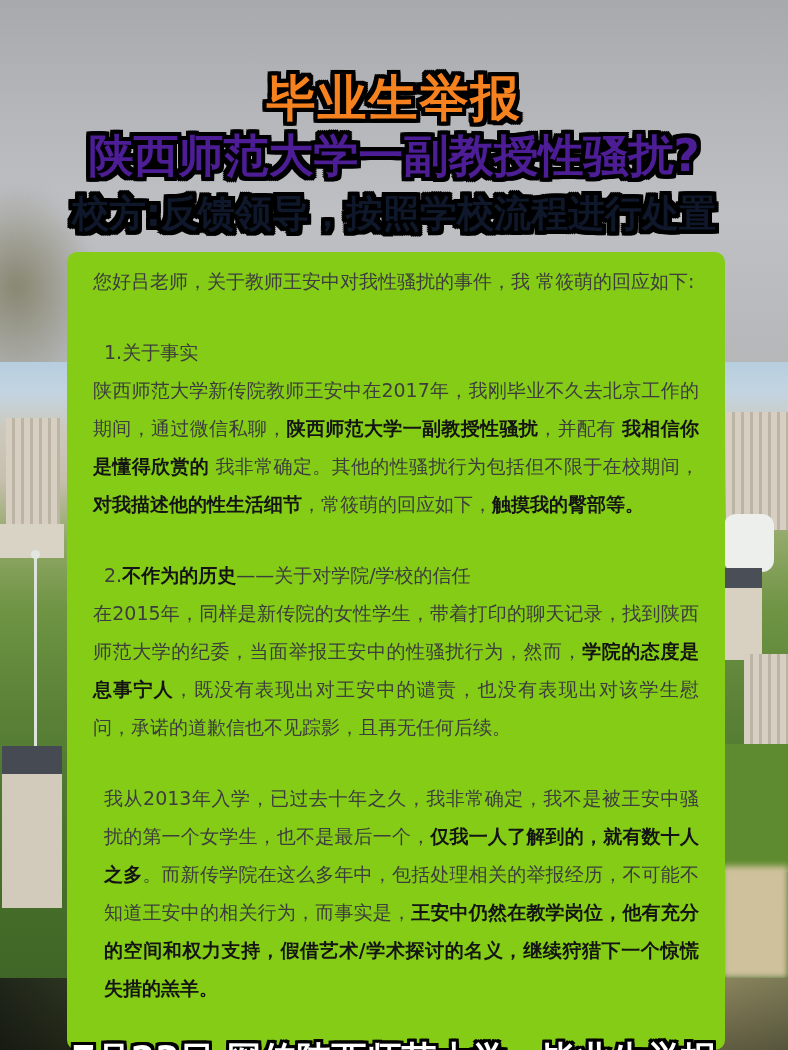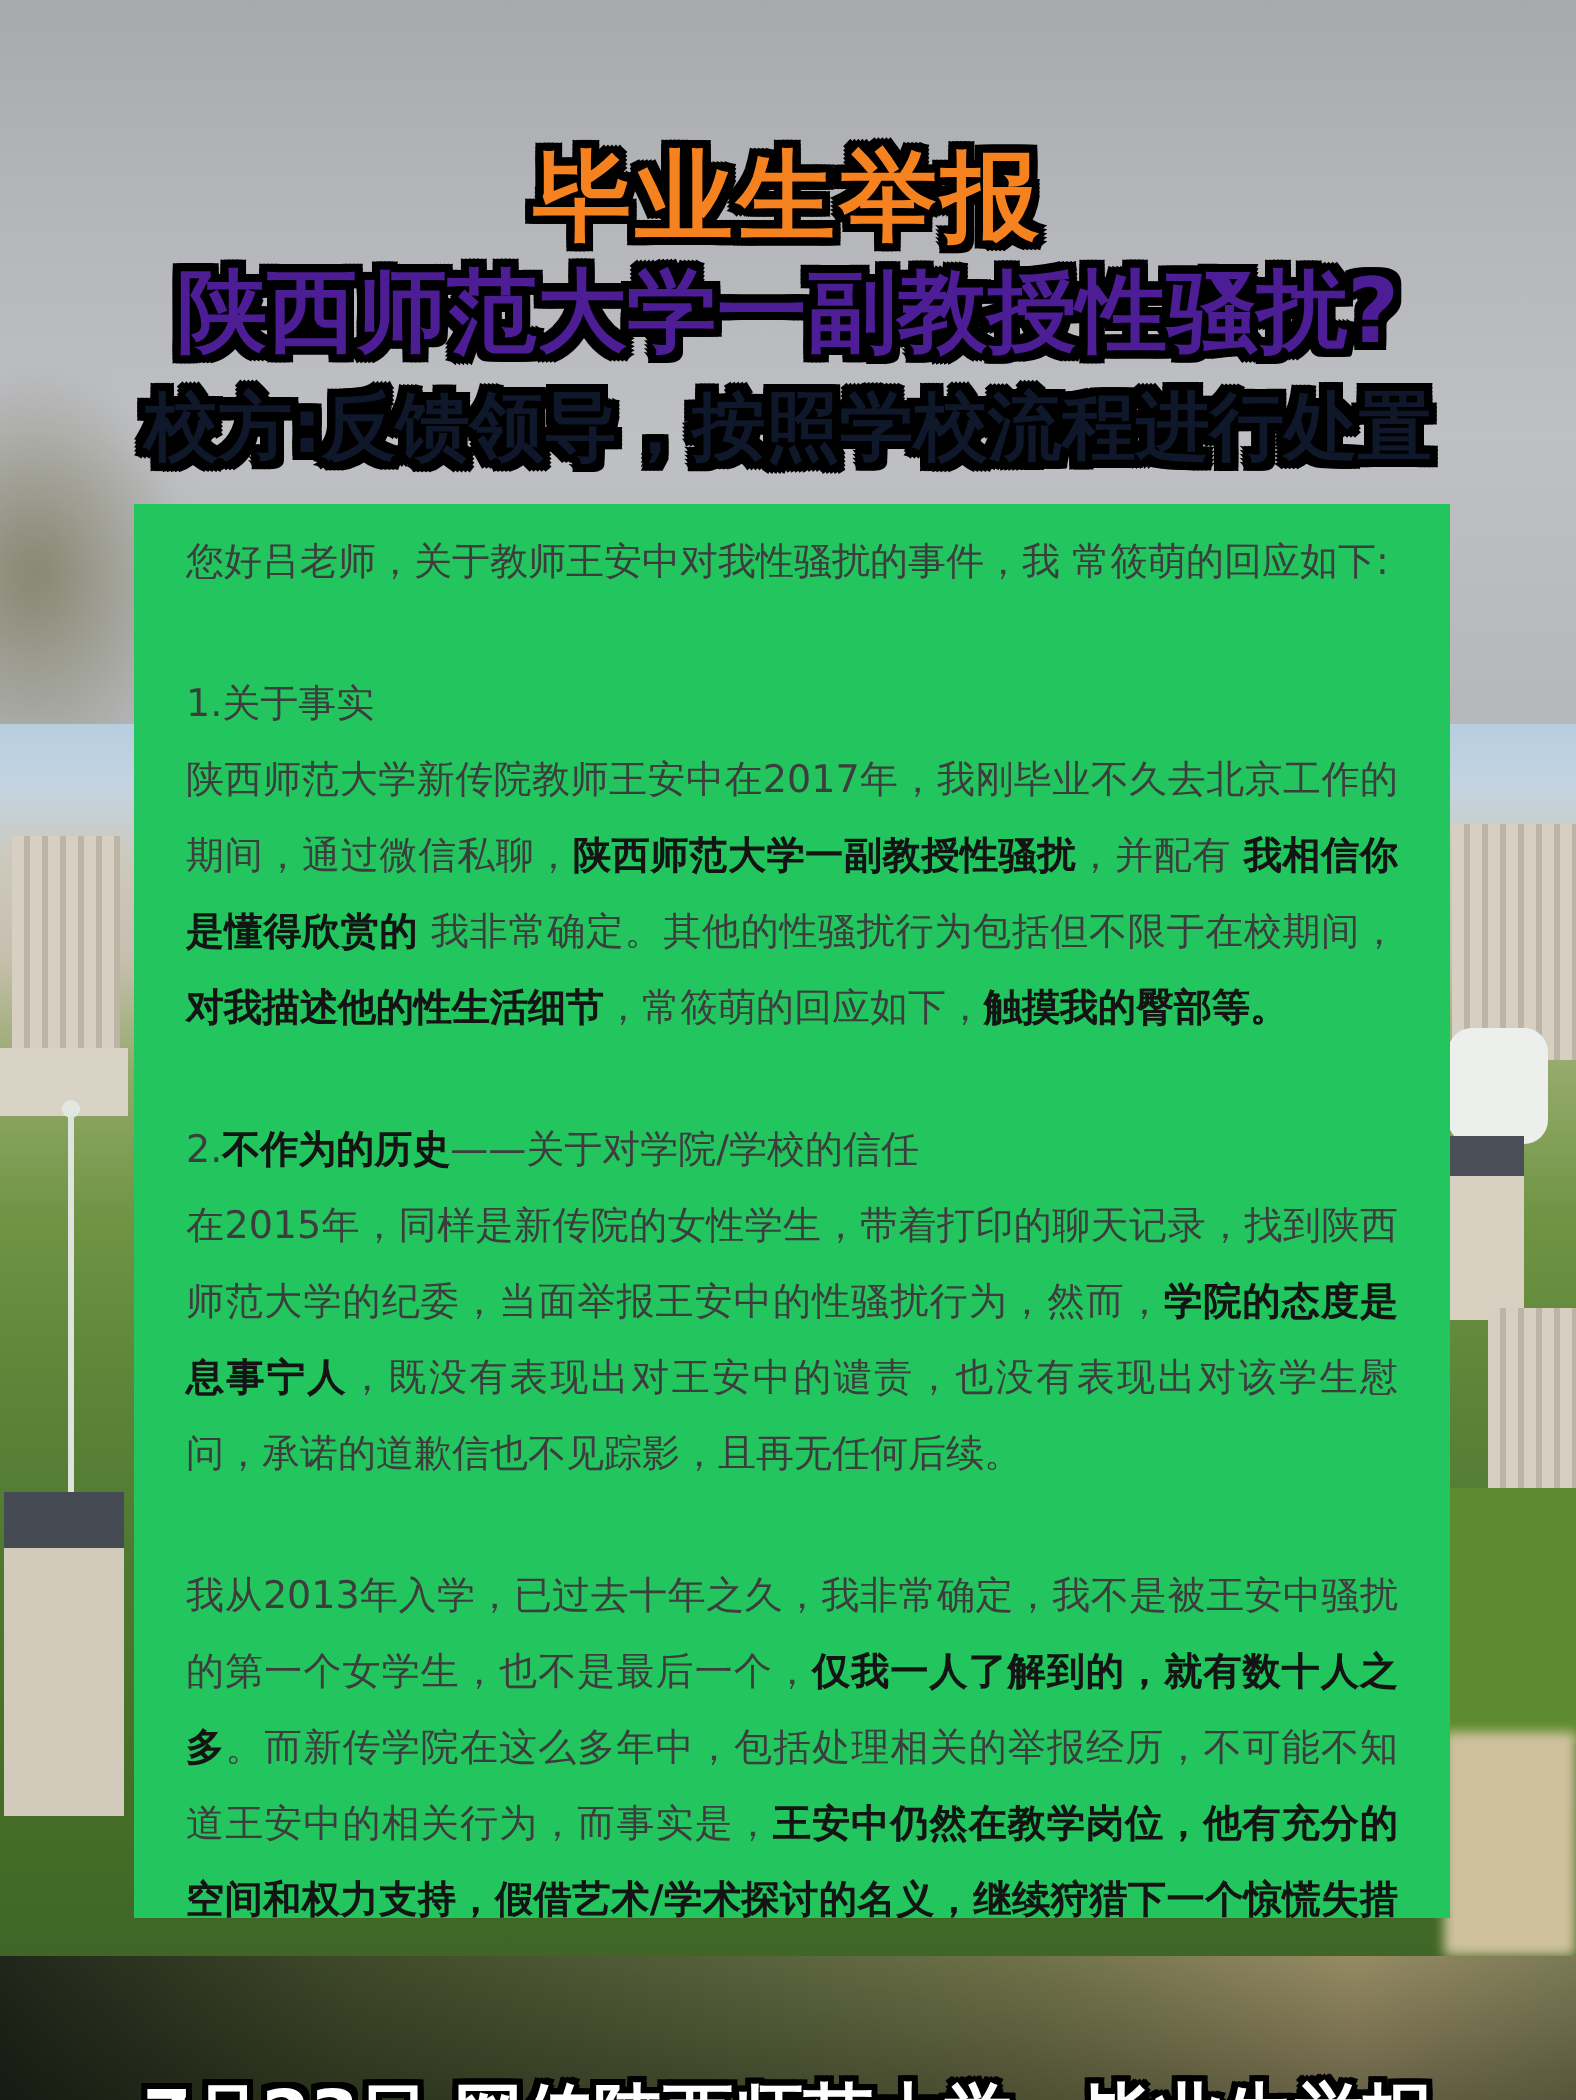--- a/index.html
+++ b/index.html
@@ -58,27 +58,27 @@
       -2px -4px 0 #000, 2px -4px 0 #000,
       -4px -2px 0 #000, 4px -2px 0 #000,
       -4px  2px 0 #000, 4px  2px 0 #000,
       -2px  4px 0 #000, 2px  4px 0 #000;
   }
   .h1{font-size:49px;line-height:1.12;letter-spacing:2px;}
   .h2{font-size:45px;line-height:1.12;margin-top:4px;letter-spacing:0;}
   .h3{font-size:37px;line-height:1.15;margin-top:12px;}
   
   .doc{
-    position:absolute;left:67px;top:252px;width:658px;height:707px;z-index:4;
-    background:#22c55e;box-sizing:border-box;padding:10px 26px;
+    position:absolute;left:67px;top:252px;width:658px;height:798px;z-index:4;
+    background:#84cc16;box-sizing:border-box;padding:10px 26px;
     overflow:hidden;
-    font-size:19px;line-height:2.0;color:#3d3d3d;text-align:justify;
+    font-size:19px;line-height:2.0;color:#3d3d3d;text-align:justify;border-radius:10px;
   }
   .doc p{margin:0;}
-  .doc p.gap{margin-top:33px;}
+  .doc p.gap{margin-top:33px;margin-left:11px;}
   .doc b{color:#141414;font-weight:700;}
   
   .caption{
     position:absolute;left:0;top:1038px;width:100%;text-align:center;z-index:6;
     font-size:35px;font-weight:bold;color:#ffffff;line-height:1.25;
     text-shadow:
       -3px -3px 0 #000, 0 -3px 0 #000, 3px -3px 0 #000,
       -3px  0   0 #000, 3px  0   0 #000,
       -3px  3px 0 #000, 0  3px 0 #000, 3px 3px 0 #000,
       -2px -3px 0 #000, 2px -3px 0 #000, -3px 2px 0 #000, 3px 2px 0 #000;

